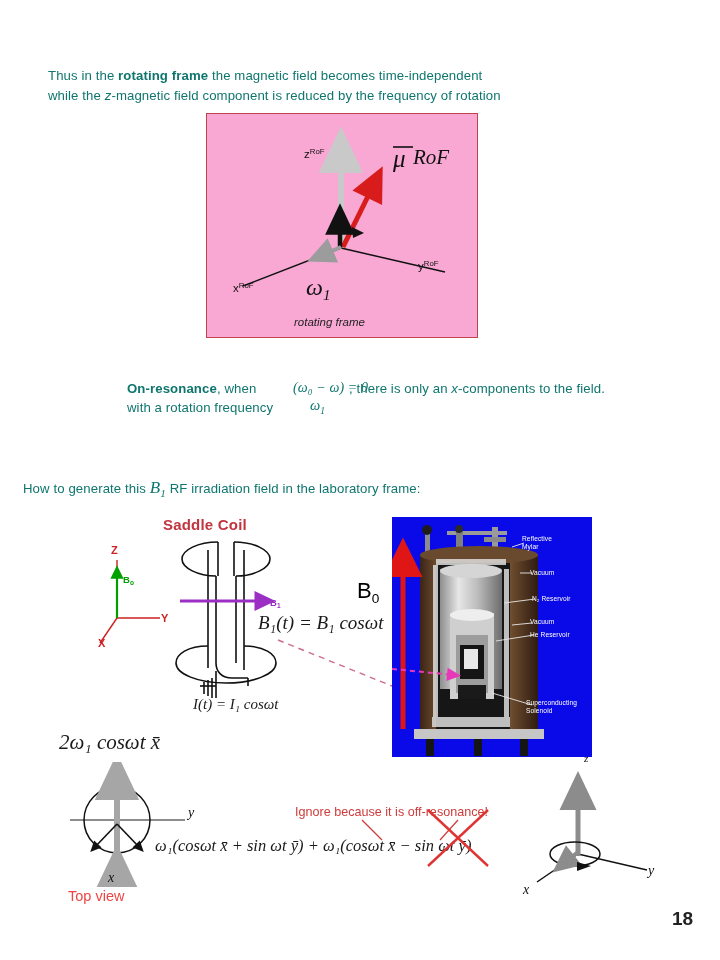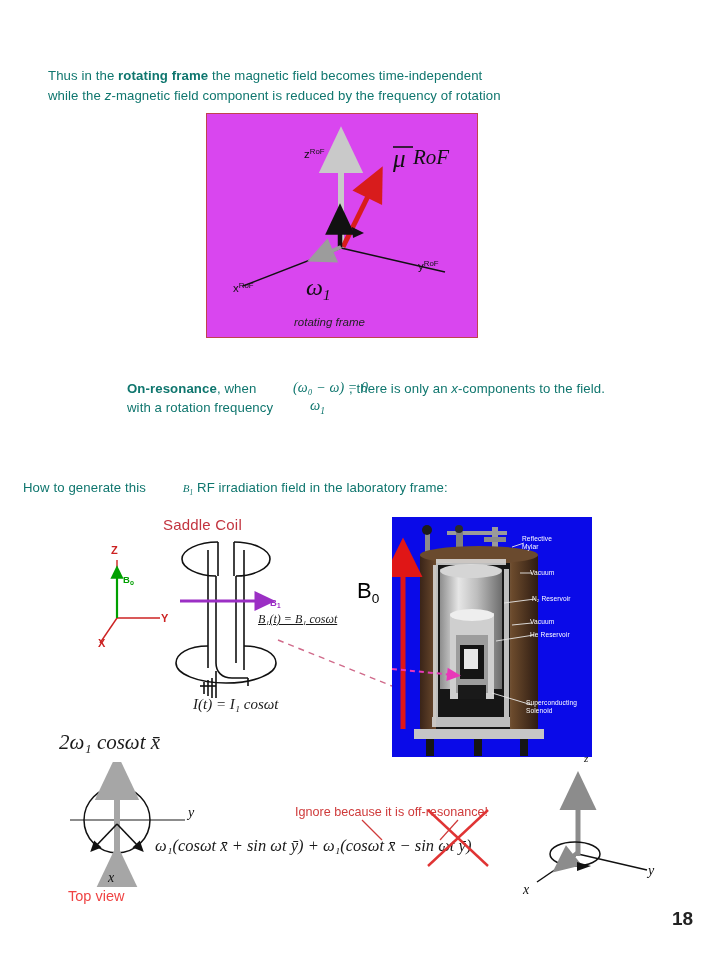--- a/index.html
+++ b/index.html
@@ -24,47 +24,47 @@
     font-family:"Liberation Serif", serif;
     font-style:italic;
     white-space:nowrap;
   }
   sub{font-size:.66em;}
 
   
   #rof-box{
     left:206px;top:113px;width:272px;height:225px;
     border:1.3px solid #c0434f;
-    background:#d946ef;
+    background:#f9a8d4;
     box-sizing:border-box;
   }
   #rof-box svg{display:block;}
   .rof-label{
     font-family:"Liberation Sans", sans-serif;
     font-size:11.5px;
     fill:#111;
   }
   .rof-sup{font-size:7.8px;}
   .rof-caption{
     font-family:"Liberation Sans", sans-serif;
     font-style:italic;
     font-size:11.5px;
     fill:#222;
   }
 
   
   #saddle-title{
     left:163px;top:516px;
-    font-size:15px;font-weight:normal;
+    font-size:15px;font-weight:bold;
     color:#c2343f;
     letter-spacing:.2px;
   }
   #axes-small{left:98px;top:540px;}
   #coil-svg{left:170px;top:528px;}
-  #b1-eq{left:258px;top:612px;font-size:12px;text-decoration:underline;}
+  #b1-eq{left:258px;top:612px;font-size:19px;}
   #i-eq{left:193px;top:696px;font-size:15px;}
   #b0-big{
     left:357px;top:578px;
     font-size:22px;
     font-family:"Liberation Sans", sans-serif;
     color:#000000;
   }
   #b0-big sub{font-size:.62em;}
 
   
@@ -172,21 +172,21 @@
     <span class="mathbox" style="position:absolute;left:166px;top:-1px;font-size:14px;">(ω₀ − ω) = 0</span>
     <span style="position:absolute;left:222px;top:0;white-space:nowrap;"><span>, there is only an </span><i>x</i><span>-components to the field.</span></span>
   </div>
   <div style="position:relative;">
     <span>with a rotation frequency</span>
     <span class="mathbox" style="position:absolute;left:183px;top:-2px;font-size:14.5px;"><span>ω</span><sub>1</sub></span>
   </div>
 </div>
 
 <div class="abs para" id="howto" style="left:23px;top:478px;white-space:nowrap;">
-  <span>How to generate this  </span><span class="mathbox" style="font-size:11px;margin-left:33px;"><span>B</span><sub>1</sub></span><span>  RF irradiation field in the laboratory frame:</span>
+  <span>How to generate this  </span><span class="mathbox" style="font-size:17px;"><span>B</span><sub>1</sub></span><span>  RF irradiation field in the laboratory frame:</span>
 </div>
 
 <div class="abs" id="saddle-title">Saddle Coil</div>
 
 <div class="abs" id="axes-small">
   <svg width="75" height="108" viewBox="0 0 75 108">
     <defs>
       <marker id="greenhead" markerWidth="7" markerHeight="7" refX="3.5" refY="3.5" orient="auto">
         <path d="M0.4,0.5 L6.6,3.5 L0.4,6.5 Z" fill="#00a000"></path>
       </marker>

